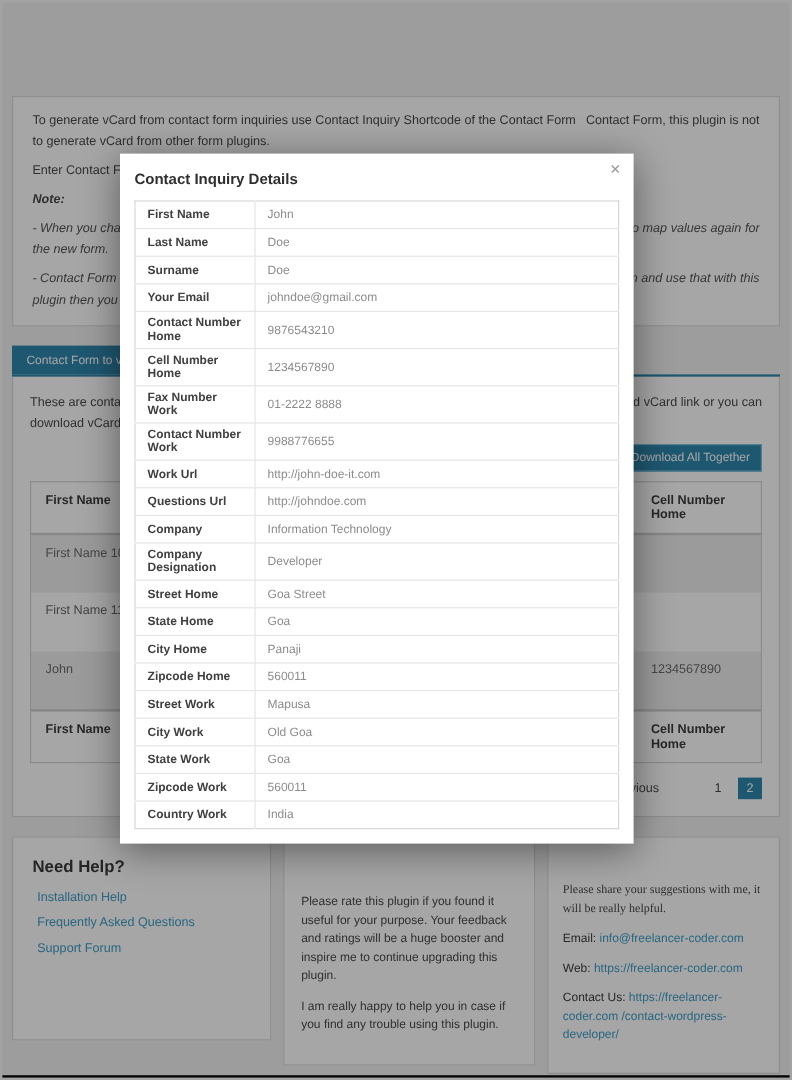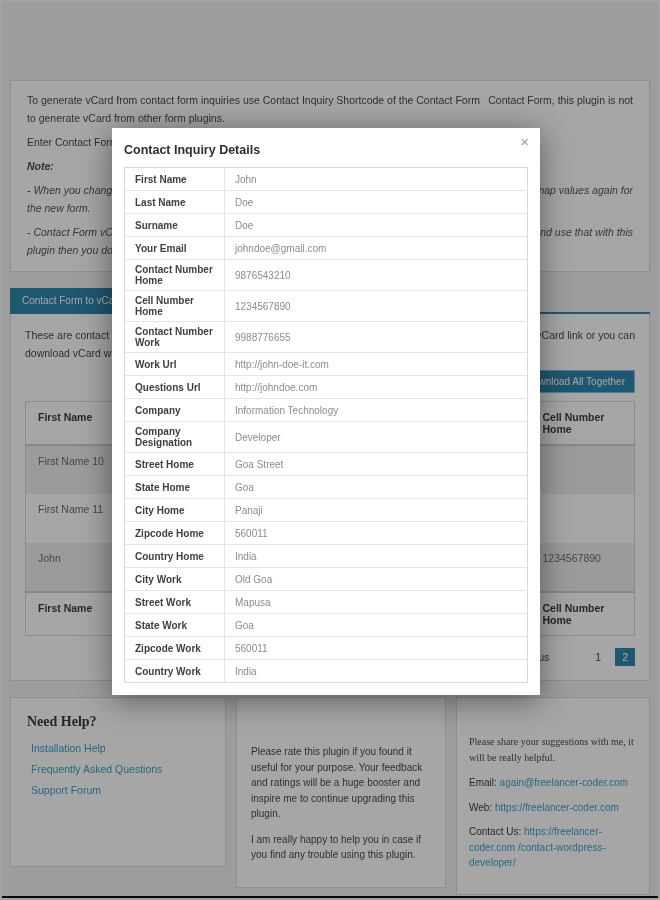--- a/index.html
+++ b/index.html
@@ -49,35 +49,35 @@
 
   .pagination{display:flex;justify-content:flex-end;align-items:center;gap:14px;
               margin-top:12px;font-size:10.5px;color:#4c4c4c;}
   .pagination .pg{cursor:pointer;padding-left:32px;}
   .pagination .pg.active{background:#2e86ac;color:#fff;padding:3px 7px;}
 
   
   .boxes{display:flex;align-items:flex-start;gap:10px;margin-top:16px;}
   .box{background:#fff;border:1px solid #dcdcdc;box-sizing:border-box;min-height:170px;}
   .help-box{width:216px;padding:16px;}
-  .help-box h3{margin:0 0 12px;font-size:14px;color:#3a3a3a;font-family:Liberation Serif, serif;}
+  .help-box h3{margin:0 0 12px;font-size:14px;color:#3a3a3a;}
   .help-box a{display:block;color:#3f9ec7;font-size:10.5px;text-decoration:none;margin:9px 4px;cursor:pointer;}
   .rate-box{width:210px;padding:46px 14px 14px;font-size:10px;color:#4a4a4a;line-height:15.5px;}
   .rate-box p{margin:0 0 10px;}
   .contact-box{flex:1;padding:36px 12px 14px;font-size:10px;color:#4a4a4a;line-height:15.5px;}
   .contact-box p{margin:0 0 10px;font-family:Liberation Serif, serif;}
   .contact-line{margin:0 0 9px;}
   .contact-line .lbl{color:#3d3d3d;}
   .contact-line a{color:#3f9ec7;text-decoration:none;cursor:pointer;}
 
   .footer-bar{position:absolute;left:0;right:0;bottom:0;height:4px;background:#0b0b0b;z-index:5;}
 
   
   .overlay{position:absolute;inset:0;background:rgba(0,0,0,0.35);z-index:40;}
-  .modal{position:absolute;left:112px;top:128px;width:428px;background:#fff;z-index:60;
+  .modal{position:absolute;left:100px;top:128px;width:428px;background:#fff;z-index:60;
          box-shadow:0 5px 30px rgba(0,0,0,0.45);}
   .modal-header{position:relative;padding:12px 12px 9px;}
   .modal-title{font-size:12.5px;font-weight:700;color:#2f2f2f;}
   .modal-close{position:absolute;top:6px;right:11px;font-size:15px;color:#9a9a9a;cursor:pointer;line-height:1;}
   table.detail{width:404px;margin:0 12px 12px;border-collapse:collapse;border:1px solid #d8d8d8;table-layout:fixed;}
   table.detail td{height:23px;box-sizing:border-box;padding:4px 10px;font-size:10px;
                   border-bottom:1px solid #e5e5e5;vertical-align:middle;}
   table.detail tr:last-child td{border-bottom:none;}
   table.detail td.dl{width:100px;font-weight:700;color:#404040;border-right:1px solid #e5e5e5;}
   table.detail td.dv{color:#8c8c8c;}
@@ -181,21 +181,21 @@
     <div class="box rate-box">
       <p>Please rate this plugin if you found it useful for your purpose. Your feedback and ratings will be a huge booster and inspire me to continue upgrading this plugin.</p>
       <p>I am really happy to help you in case if you find any trouble using this plugin.</p>
 
     </div>
 
     <div class="box contact-box">
       <p>Please share your suggestions with me, it will be really helpful.</p>
       <div class="contact-line">
         <span class="lbl">Email:</span>
-        <a>again@freelancer-coder.com</a>
+        <a>info@freelancer-coder.com</a>
       </div>
       <div class="contact-line">
         <span class="lbl">Web:</span>
         <a>https://freelancer-coder.com</a>
       </div>
       <div class="contact-line">
         <span class="lbl">Contact Us:</span>
         <a>https://freelancer-coder.com /contact-wordpress-developer/</a>
       </div>
     </div>
@@ -232,20 +232,24 @@
         </tr>
       <tr>
           <td class="dl">Contact Number Home</td>
           <td class="dv">9876543210</td>
         </tr>
       <tr>
           <td class="dl">Cell Number Home</td>
           <td class="dv">1234567890</td>
         </tr>
       <tr>
+          <td class="dl">Fax Number Work</td>
+          <td class="dv">01-2222 8888</td>
+        </tr>
+      <tr>
           <td class="dl">Contact Number Work</td>
           <td class="dv">9988776655</td>
         </tr>
       <tr>
           <td class="dl">Work Url</td>
           <td class="dv">http://john-doe-it.com</td>
         </tr>
       <tr>
           <td class="dl">Questions Url</td>
           <td class="dv">http://johndoe.com</td>
@@ -268,30 +272,26 @@
         </tr>
       <tr>
           <td class="dl">City Home</td>
           <td class="dv">Panaji</td>
         </tr>
       <tr>
           <td class="dl">Zipcode Home</td>
           <td class="dv">560011</td>
         </tr>
       <tr>
-          <td class="dl">Country Home</td>
-          <td class="dv">India</td>
+          <td class="dl">Street Work</td>
+          <td class="dv">Mapusa</td>
         </tr>
       <tr>
           <td class="dl">City Work</td>
           <td class="dv">Old Goa</td>
-        </tr>
-      <tr>
-          <td class="dl">Street Work</td>
-          <td class="dv">Mapusa</td>
         </tr>
       <tr>
           <td class="dl">State Work</td>
           <td class="dv">Goa</td>
         </tr>
       <tr>
           <td class="dl">Zipcode Work</td>
           <td class="dv">560011</td>
         </tr>
       <tr>

